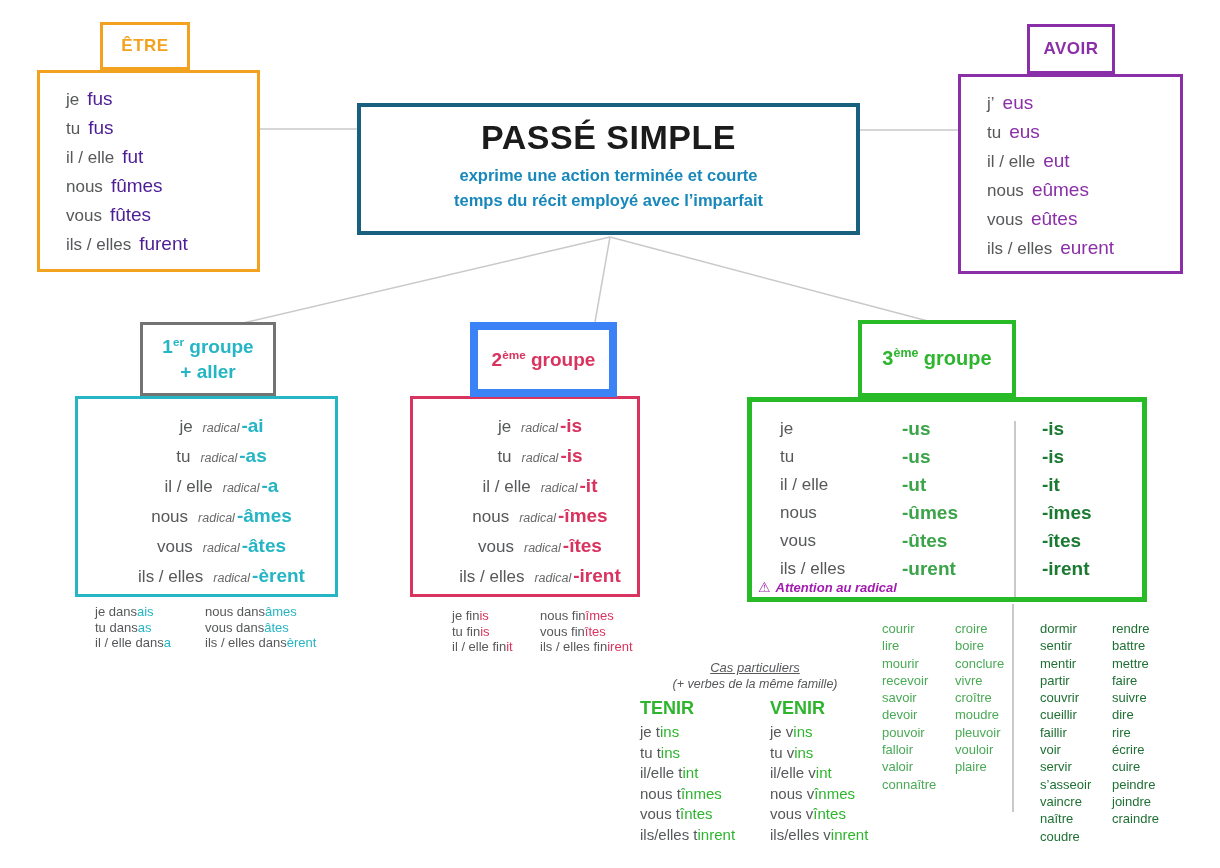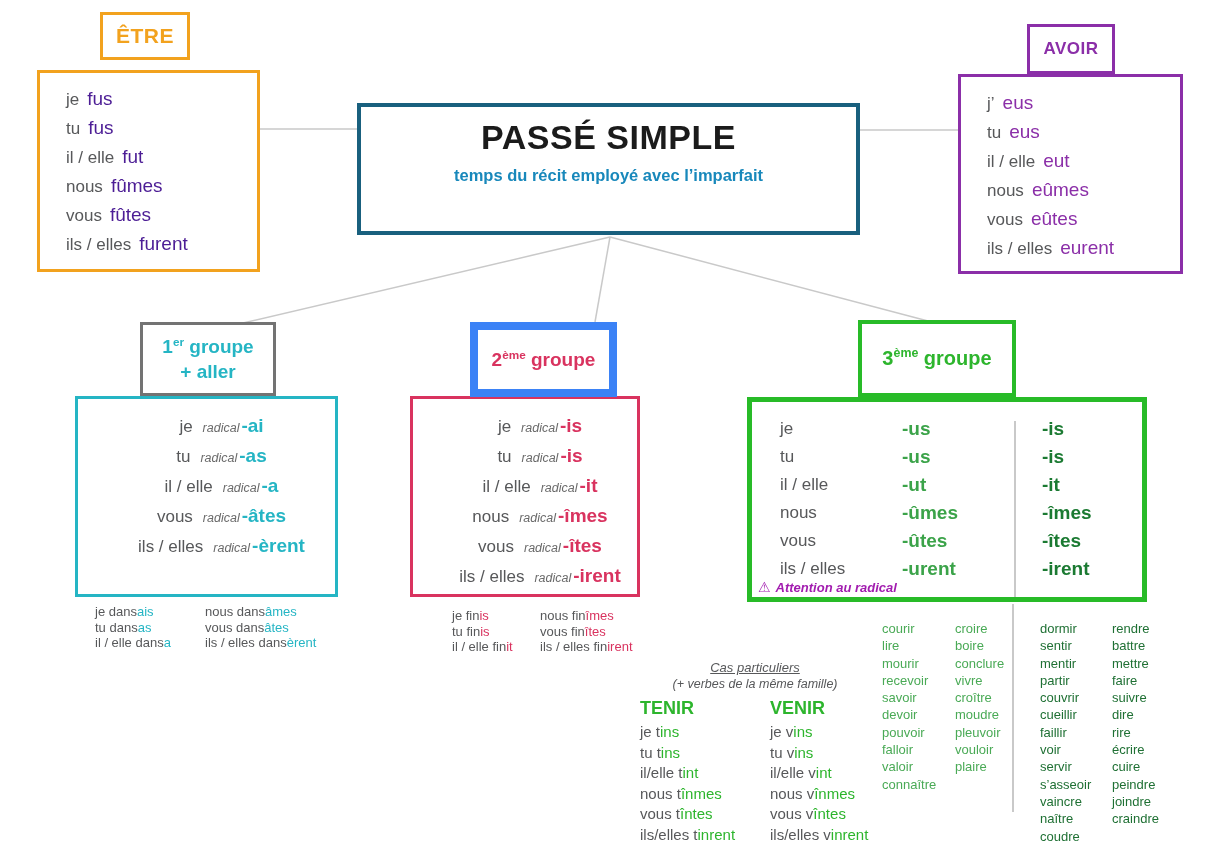--- a/index.html
+++ b/index.html
@@ -6,21 +6,21 @@
   .canvas{position:relative;width:1220px;height:868px;background:#ffffff;
     font-family:"Liberation Sans",sans-serif;overflow:hidden;color:#57585A;}
   svg.lines{position:absolute;left:0;top:0;z-index:0;pointer-events:none;}
   .box{position:absolute;background:#fff;box-sizing:border-box;}
   .labelbox{display:flex;flex-direction:column;align-items:center;justify-content:center;
     font-weight:bold;z-index:3;text-align:center;}
   .mainbox{z-index:1;}
   sup{font-size:62%;vertical-align:super;line-height:0;}
 
   
-  .etre-label{left:100px;top:12px;width:90px;height:48px;border:3px solid #F2A21E;color:#F2A21E;font-size:21px;letter-spacing:.5px;}
+  .etre-label{left:100px;top:22px;width:90px;height:48px;border:3px solid #F2A21E;color:#F2A21E;font-size:17px;letter-spacing:.5px;}
   .etre-box{left:37px;top:70px;width:223px;height:202px;border:3px solid #F2A21E;}
   .avoir-label{left:1027px;top:24px;width:88px;height:50px;border:3px solid #8B2FA8;color:#8B2FA8;font-size:17px;letter-spacing:.5px;}
   .avoir-box{left:958px;top:74px;width:225px;height:200px;border:3px solid #8B2FA8;}
   .conj-rows{padding:12px 0 0 26px;}
   .conj-row{line-height:28px;white-space:nowrap;}
   .pron{font-size:17px;color:#57585A;}
   .verb{font-size:19px;margin-left:8px;}
   .v-orange .verb{color:#4c1d95;margin-top:34px;}
   .v-purple .verb{color:#8B2FA8;}
 
@@ -145,38 +145,42 @@
       </div>
         <div class="conj-row">
         <span class="pron">ils / elles</span><span class="verb">eurent</span>
       </div>
       </div>
   </div>
 
   <div class="box center-box">
     <div class="center-title">PASSÉ SIMPLE</div>
     <div class="center-sub">
+      <div>exprime une action terminée et courte</div>
       <div>temps du récit employé avec l’imparfait</div>
     </div>
   </div>
 
   <div class="box labelbox g1-label">
     <div><span>1</span><sup>er</sup><span> groupe</span></div>
     <div>+ aller</div>
   </div>
   <div class="box mainbox g1-box">
     <div class="grp-rows">
         <div class="grp-row">
         <span class="pron">je</span><span class="rad">radical</span><span class="end">-ai</span>
       </div>
         <div class="grp-row">
         <span class="pron">tu</span><span class="rad">radical</span><span class="end">-as</span>
       </div>
         <div class="grp-row">
         <span class="pron">il / elle</span><span class="rad">radical</span><span class="end">-a</span>
+      </div>
+        <div class="grp-row">
+        <span class="pron">nous</span><span class="rad">radical</span><span class="end">-âmes</span>
       </div>
         <div class="grp-row">
         <span class="pron">vous</span><span class="rad">radical</span><span class="end">-âtes</span>
       </div>
         <div class="grp-row">
         <span class="pron">ils / elles</span><span class="rad">radical</span><span class="end">-èrent</span>
       </div>
       </div>
   </div>
   <div class="ex-col g1-ex ex1a">

